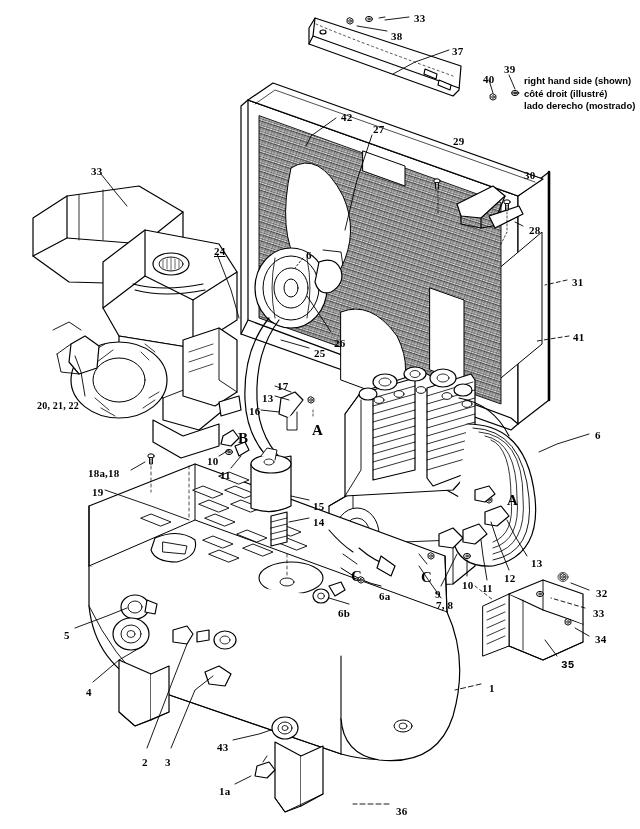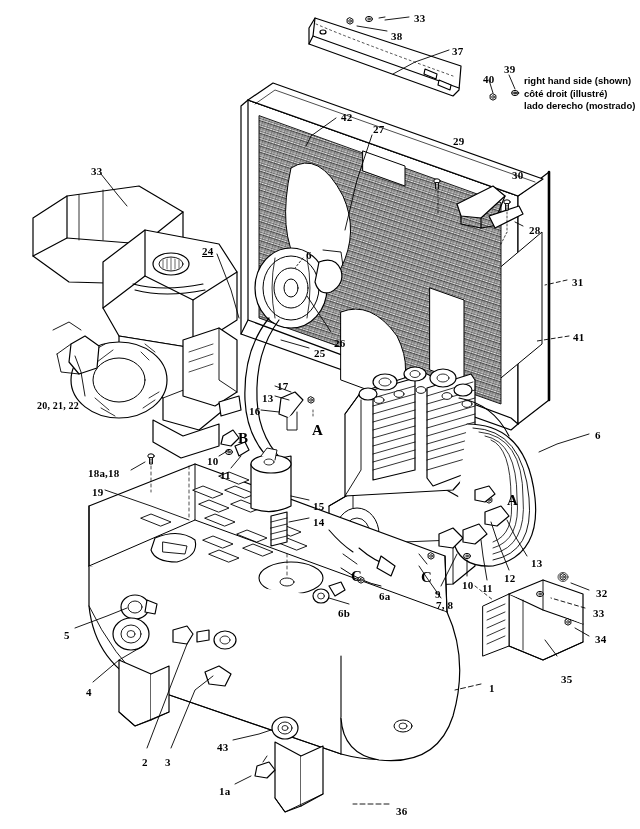--- a/index.html
+++ b/index.html
@@ -455,26 +455,26 @@
 
   <div id="callout-layer">
       <div class="callout" style="left: 391px; top: 13px;">33</div>
       <div class="callout" style="left: 368px; top: 31px;">38</div>
       <div class="callout" style="left: 429px; top: 46px;">37</div>
       <div class="callout" style="left: 460px; top: 74px;">40</div>
       <div class="callout" style="left: 481px; top: 64px;">39</div>
       <div class="callout" style="left: 430px; top: 136px;">29</div>
       <div class="callout" style="left: 318px; top: 112px;">42</div>
       <div class="callout" style="left: 350px; top: 124px;">27</div>
-      <div class="callout" style="left: 489px; top: 170px;">30</div>
+      <div class="callout" style="left: 501px; top: 170px;">30</div>
       <div class="callout" style="left: 506px; top: 225px;">28</div>
       <div class="callout" style="left: 549px; top: 277px;">31</div>
       <div class="callout" style="left: 550px; top: 332px;">41</div>
       <div class="callout" style="left: 68px; top: 166px;">33</div>
-      <div class="callout" style="left: 179px; top: 246px; text-decoration: underline;">24</div>
+      <div class="callout" style="left: 191px; top: 246px; text-decoration: underline;">24</div>
       <div class="callout" style="left: 283px; top: 250px;">6</div>
       <div class="callout" style="left: 291px; top: 348px;">25</div>
       <div class="callout" style="left: 311px; top: 338px;">26</div>
       <div class="callout big" style="left: 14px; top: 401px;">20, 21, 22</div>
       <div class="callout" style="left: 254px; top: 381px;">17</div>
       <div class="callout" style="left: 239px; top: 393px;">13</div>
       <div class="callout" style="left: 226px; top: 406px;">16</div>
       <div class="callout letter" style="left: 289px; top: 423px;">A</div>
       <div class="callout letter" style="left: 215px; top: 431px;">B</div>
       <div class="callout" style="left: 184px; top: 456px;">10</div>
@@ -491,21 +491,21 @@
       <div class="callout" style="left: 439px; top: 580px;">10</div>
       <div class="callout" style="left: 412px; top: 589px;">9</div>
       <div class="callout letter" style="left: 398px; top: 570px;">C</div>
       <div class="callout" style="left: 413px; top: 600px;">7, 8</div>
       <div class="callout letter" style="left: 328px; top: 569px;">C</div>
       <div class="callout" style="left: 356px; top: 591px;">6a</div>
       <div class="callout" style="left: 315px; top: 608px;">6b</div>
       <div class="callout" style="left: 573px; top: 588px;">32</div>
       <div class="callout" style="left: 570px; top: 608px;">33</div>
       <div class="callout" style="left: 572px; top: 634px;">34</div>
-      <div class="callout" style="left: 538px; top: 674px;">35</div>
+      <div class="callout" style="left: 538px; top: 660px; font-family: Liberation Mono, monospace;">35</div>
       <div class="callout" style="left: 41px; top: 630px;">5</div>
       <div class="callout" style="left: 63px; top: 687px;">4</div>
       <div class="callout" style="left: 119px; top: 757px;">2</div>
       <div class="callout" style="left: 142px; top: 757px;">3</div>
       <div class="callout" style="left: 194px; top: 742px;">43</div>
       <div class="callout" style="left: 466px; top: 683px;">1</div>
       <div class="callout" style="left: 196px; top: 786px;">1a</div>
       <div class="callout" style="left: 373px; top: 806px; text-align: right;">36</div>
     </div>
 

